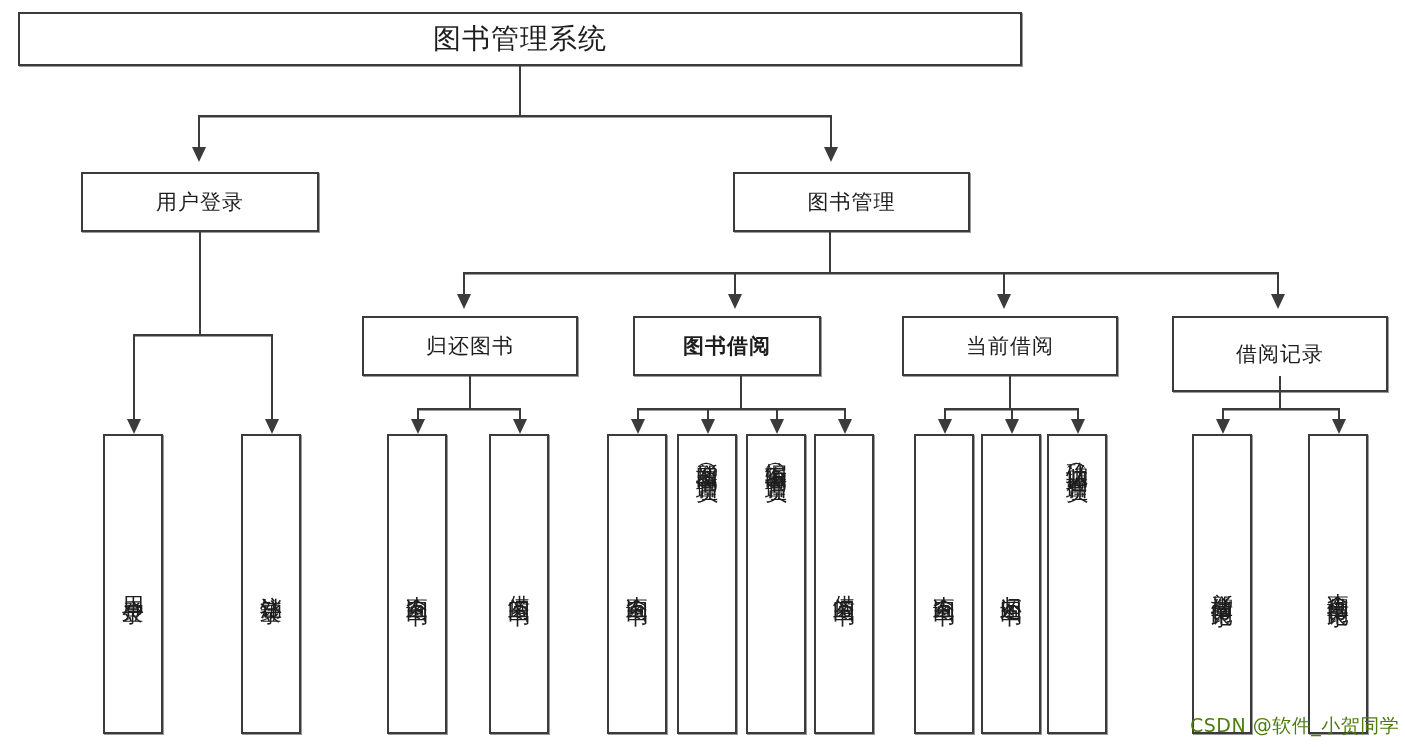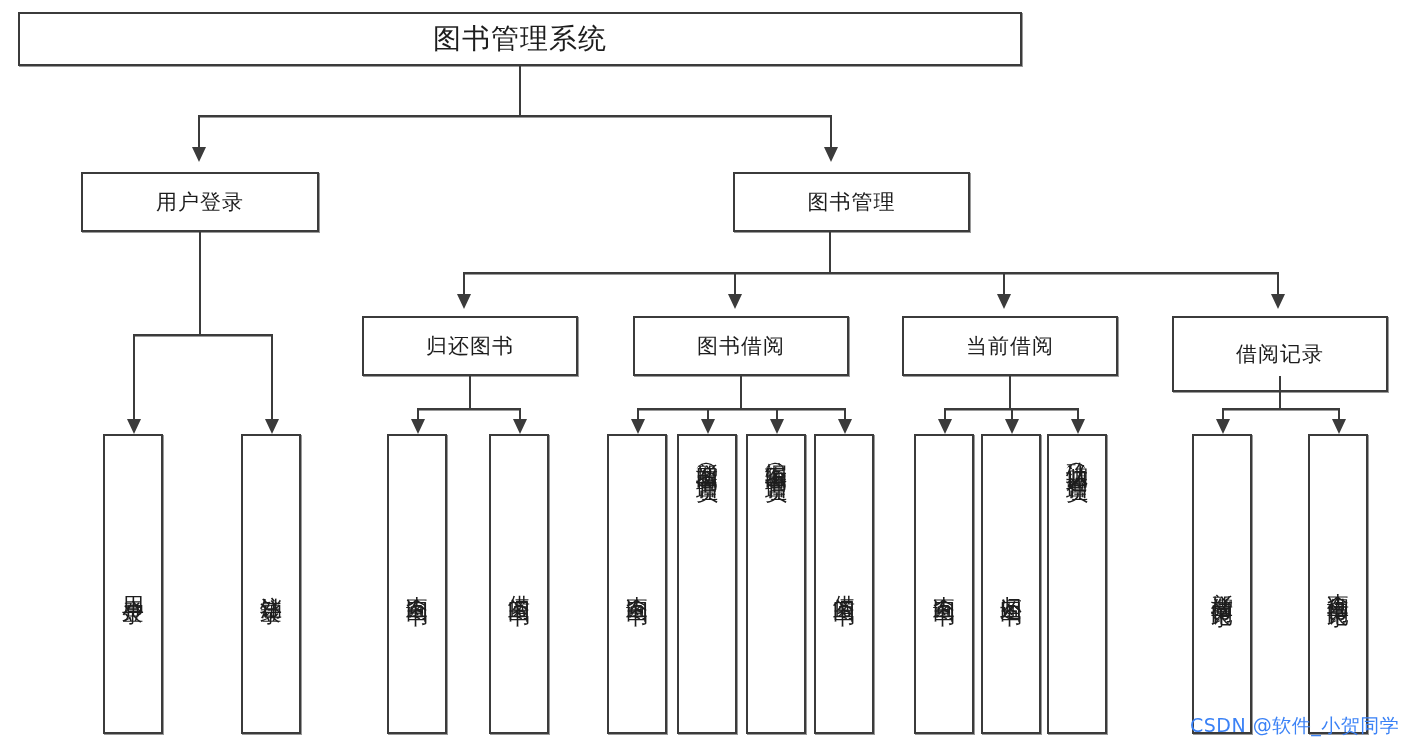--- a/index.html
+++ b/index.html
@@ -44,21 +44,21 @@
     width:0;height:0;
     border-left:7px solid transparent;
     border-right:7px solid transparent;
     border-top:15px solid #3b3b3b;
   }
 
   
   .watermark{
     position:absolute;
     font-size:19px;
-    color:#3b82f6;
+    color:#4d7c0f;
     white-space:nowrap;
     letter-spacing:0.5px;
   }
 </style>
 </head>
 <body>
 
 <div id="canvas">
 
   <div class="node root" style="left:18px;top:12px;width:1004px;height:54px;">
@@ -93,21 +93,21 @@
   <div class="vline" style="left:1003px;top:272px;height:22px;"></div>
   <div class="vline" style="left:1277px;top:272px;height:22px;"></div>
   <div class="arrow" style="left:457px;top:294px;"></div>
   <div class="arrow" style="left:728px;top:294px;"></div>
   <div class="arrow" style="left:997px;top:294px;"></div>
   <div class="arrow" style="left:1271px;top:294px;"></div>
 
   <div class="node h" style="left:362px;top:316px;width:216px;height:60px;">
     <span>归还图书</span>
   </div>
-  <div class="node h" style="left:633px;top:316px;width:216px;height:60px;">
+  <div class="node h" style="left:633px;top:316px;width:188px;height:60px;font-weight:bold;">
     <span>图书借阅</span>
   </div>
   <div class="node h" style="left:902px;top:316px;width:216px;height:60px;">
     <span>当前借阅</span>
   </div>
   <div class="node h" style="left:1172px;top:316px;width:216px;height:76px;">
     <span>借阅记录</span>
   </div>
 
   <div class="vline" style="left:469px;top:376px;height:33px;"></div>

